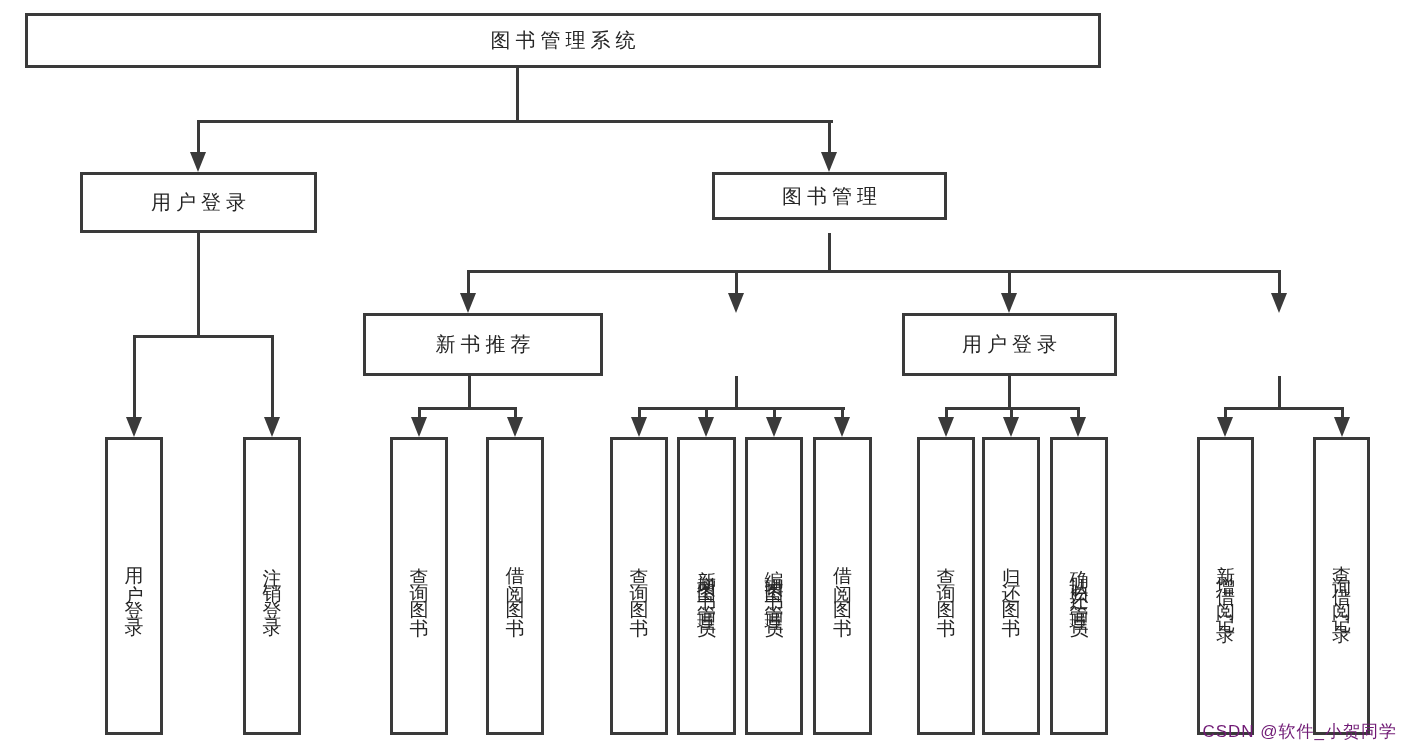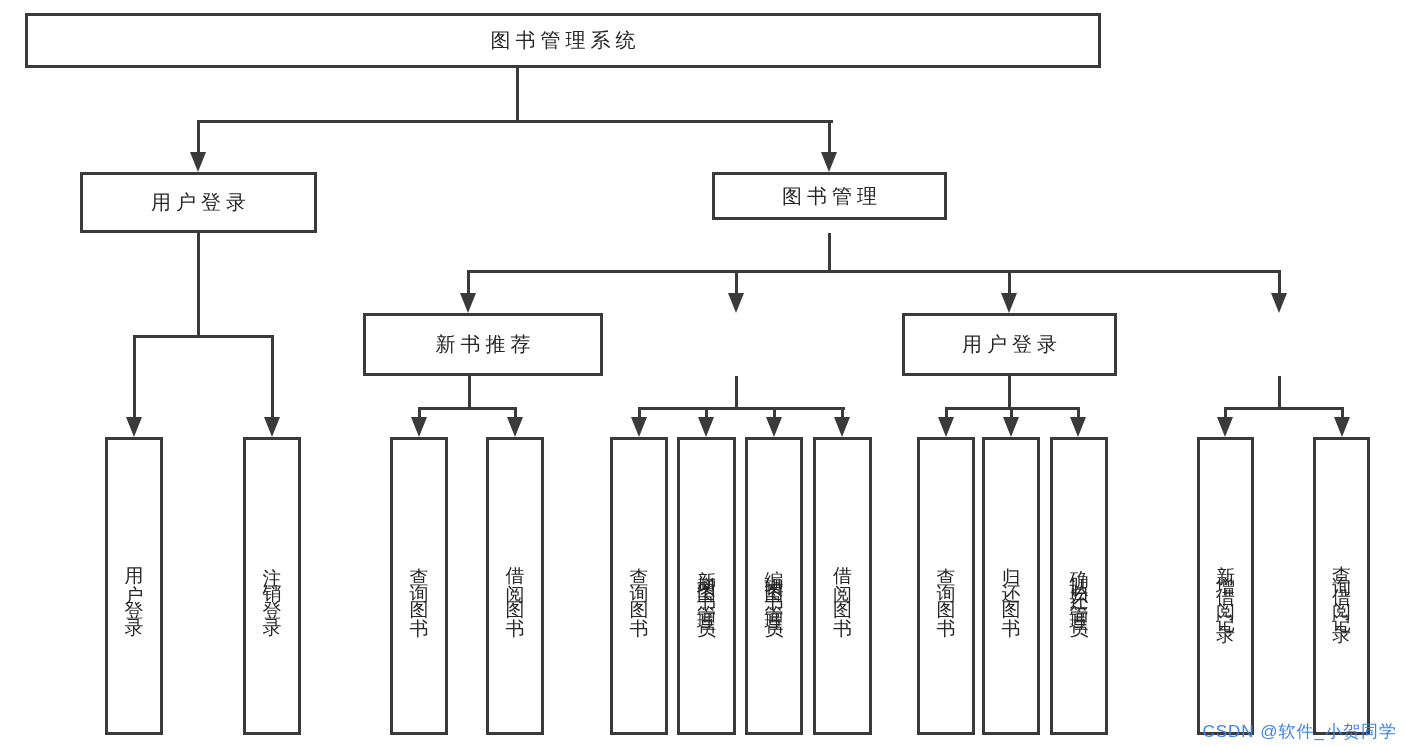--- a/index.html
+++ b/index.html
@@ -22,21 +22,21 @@
   .sp-mid span   { letter-spacing:12px; }
   .sp-tight span { letter-spacing:7px; }
   .ln { position:absolute; background:#3a3a3a; }
   .arw {
     position:absolute; width:0; height:0;
     border-left:8px solid transparent; border-right:8px solid transparent;
     border-top:20px solid #3a3a3a;
   }
   .watermark {
     position:absolute; right:8px; bottom:4px;
-    font-size:17px; color:#3b82f6; letter-spacing:1px; z-index:5;margin-top:20px;
+    font-size:17px; color:#701a75; letter-spacing:1px; z-index:5;margin-top:20px;
   }
 </style>
 </head>
 <body>
 
 <div class="canvas">
 
   <div class="ln" style="left:516px;top:68px;width:3px;height:52px"></div>
   <div class="ln" style="left:197px;top:120px;width:636px;height:3px"></div>
   <div class="ln" style="left:197px;top:120px;width:3px;height:34px"></div>

